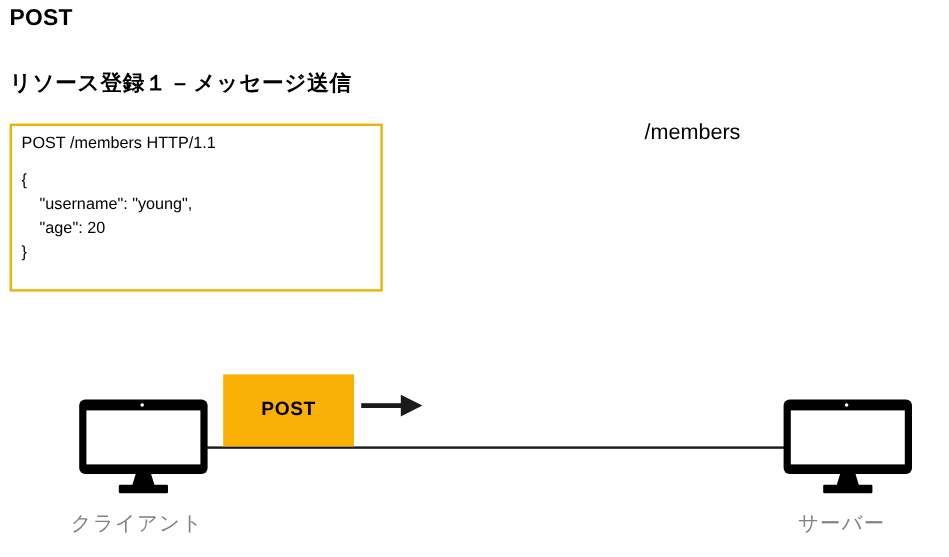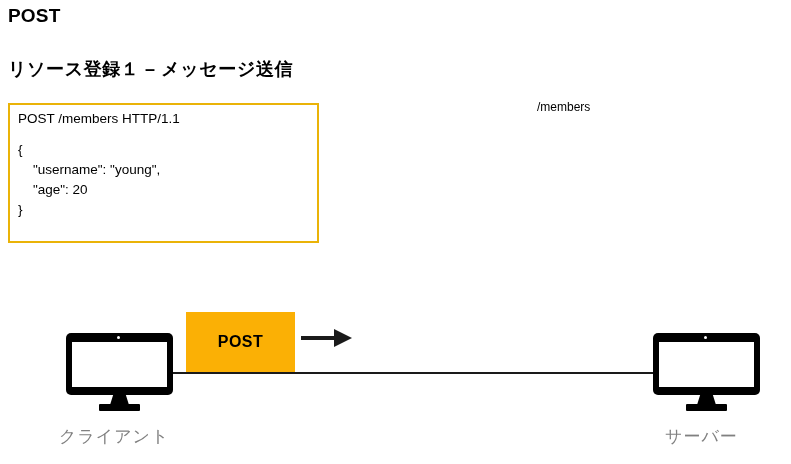--- a/index.html
+++ b/index.html
@@ -69,21 +69,21 @@
   .code-line.blank {
     height: 11px;
     line-height: 11px;
   }
 
   
   .endpoint-label {
     position: absolute;
     left: 537px;
     top: 100px;
-    font-size: 12px;
+    font-size: 18px;
     color: #000000;
     white-space: nowrap;
   }
 
   
   .monitor {
     position: absolute;
     width: 107px;
     height: 78px;
   }

